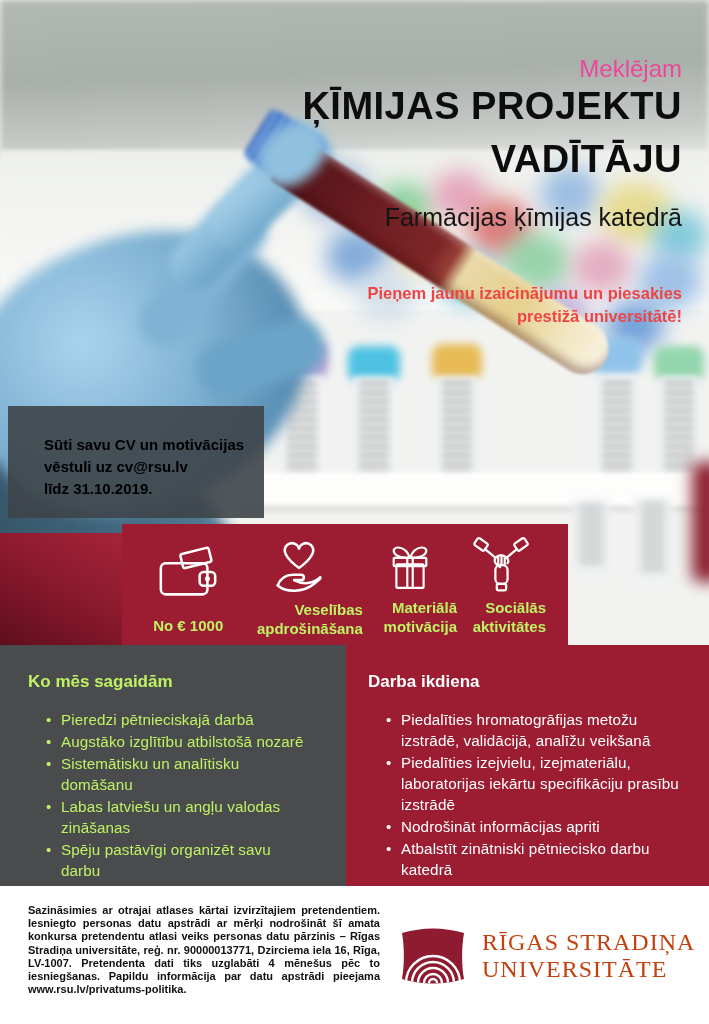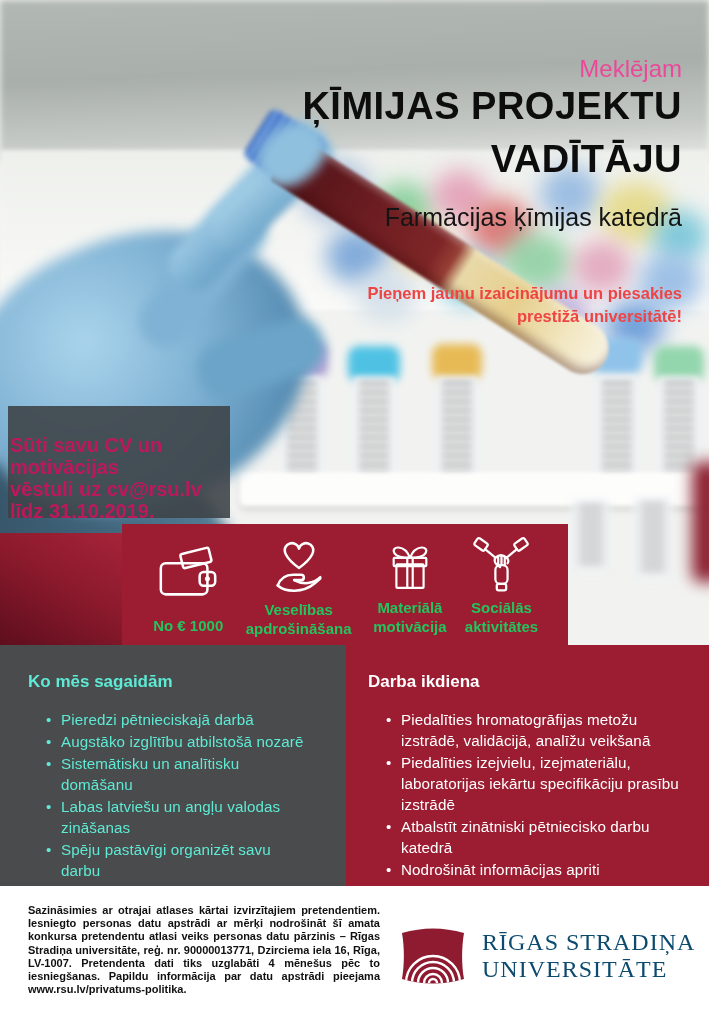--- a/index.html
+++ b/index.html
@@ -26,41 +26,41 @@
     background:linear-gradient(90deg,#4f1318 0%,#6f1e22 30%,#7e2627 47%,#963f35 52%,#e8d9a8 56%,#e6cf8e 72%,#f2e7c2 88%,#f8f3e2 100%);
     box-shadow:inset 0 -7px 10px rgba(60,10,10,.35),inset 0 4px 6px rgba(255,255,255,.3);}
   .pinch{left:256px;top:126px;width:72px;height:56px;transform:rotate(-40deg);border-radius:45%;background:#8fc0de;filter:blur(6px);}
   .red-edge{left:692px;top:462px;width:30px;height:120px;background:#8c2030;filter:blur(8px);border-radius:8px;}
   
   .eyebrow{position:absolute;top:55px;right:27px;font-size:24px;color:#ec4899;}
   .title{position:absolute;top:80px;right:27px;text-align:right;font-size:38px;line-height:53px;font-weight:bold;color:#0d0d0d;letter-spacing:.5px;}
   .subtitle{position:absolute;top:203px;right:27px;font-size:25px;color:#141414;}
   .slogan{position:absolute;top:282px;right:27px;text-align:right;font-size:16.5px;line-height:23px;font-weight:bold;color:#ef4444;}
   .cv-box{position:absolute;left:8px;top:406px;width:204px;height:84px;background:rgba(62,68,72,.9);
-    padding:28px 16px 0 2px;color:#be185d;font-weight:bold;font-size:20px;line-height:22px;}
+    padding:28px 16px 0 36px;color:#000000;font-weight:bold;font-size:15px;line-height:22px;}
   
   .grad-block{position:absolute;left:0;top:533px;width:122px;height:112px;background:linear-gradient(210deg,#a62339 0%,#8c1a2d 45%,#5e0e1d 100%);}
   .band{position:absolute;left:122px;top:524px;width:446px;height:121px;background:#9c1c31;
     display:flex;justify-content:space-between;padding:12px 22px 10px 20px;box-sizing:border-box;}
-  .benefit{display:flex;flex-direction:column;align-items:center;text-align:center;color:#22c55e;}
+  .benefit{display:flex;flex-direction:column;align-items:center;text-align:right;color:#bef264;}
   .benefit svg{flex:0 0 auto;}
   .benefit .label{margin-top:auto;font-size:15px;font-weight:bold;line-height:19px;}
   .b1{width:108px;} .b2{width:150px;} .b3{width:110px;} .b4{width:104px;}
   
-  .panel{position:absolute;top:645px;height:241px;box-sizing:border-box;color:#5eead4;}
+  .panel{position:absolute;top:645px;height:241px;box-sizing:border-box;color:#bef264;}
   .panel-gray{left:0;width:346px;background:#4a4b4d;padding:26px 18px 0 28px;}
   .panel-red{left:346px;width:363px;background:#9c1c31;padding:26px 12px 0 22px;color:#ffffff;}
   .panel h2{margin:0 0 4px 0;font-size:17px;line-height:22px;}
   .panel ul{margin:16px;padding:0;list-style:none;font-size:15.2px;line-height:21px;letter-spacing:.1px;}
   .panel li{position:relative;padding-left:17px;margin:1px 0;}
   .panel li::before{content:"\2022";position:absolute;left:2px;top:0;}
   
   .legal{position:absolute;left:28px;top:904px;width:352px;font-size:11px;line-height:13.2px;font-weight:bold;color:#101010;text-align:justify;}
   .logo{position:absolute;left:398px;top:926px;display:flex;align-items:center;}
-  .logo-text{margin-left:14px;font-family:"Liberation Serif","DejaVu Serif",serif;color:#0c4a6e;font-size:24px;line-height:27px;letter-spacing:1px;}
+  .logo-text{margin-left:14px;font-family:"Liberation Serif","DejaVu Serif",serif;color:#c2410c;font-size:24px;line-height:27px;letter-spacing:1px;}
 </style>
 </head>
 <body>
 
 <div class="poster">
 
   <div class="photo">
     <div class="wall"></div>
     <div class="bench"></div>
 
@@ -215,22 +215,22 @@
       <li>Labas latviešu un angļu valodas zināšanas</li>
       <li>Spēju pastāvīgi organizēt savu darbu</li>
     </ul>
   </div>
 
   <div class="panel panel-red">
     <h2>Darba ikdiena</h2>
     <ul>
       <li>Piedalīties hromatogrāfijas metožu izstrādē, validācijā, analīžu veikšanā</li>
       <li>Piedalīties izejvielu, izejmateriālu, laboratorijas iekārtu specifikāciju prasību izstrādē</li>
+      <li>Nodrošināt informācijas apriti</li>
       <li>Atbalstīt zinātniski pētniecisko darbu katedrā</li>
-      <li>Nodrošināt informācijas apriti</li>
     </ul>
   </div>
 
   <div class="legal">Sazināsimies ar otrajai atlases kārtai izvirzītajiem pretendentiem. Iesniegto personas datu apstrādi ar mērķi nodrošināt šī amata konkursa pretendentu atlasi veiks personas datu pārzinis – Rīgas Stradiņa universitāte, reģ. nr. 90000013771, Dzirciema iela 16, Rīga, LV-1007. Pretendenta dati tiks uzglabāti 4 mēnešus pēc to iesniegšanas. Papildu informācija par datu apstrādi pieejama www.rsu.lv/privatums-politika.</div>
   <div class="logo">
     <svg width="70" height="60" viewBox="0 0 68 60">
       <defs>
           <clipPath id="rsuclip">
             <path d="M3 7 C24 1 44 1 65 7 C62.5 21 62.5 39 65 53 C44 59 24 59 3 53 C5.5 39 5.5 21 3 7 Z"></path>
           </clipPath>

